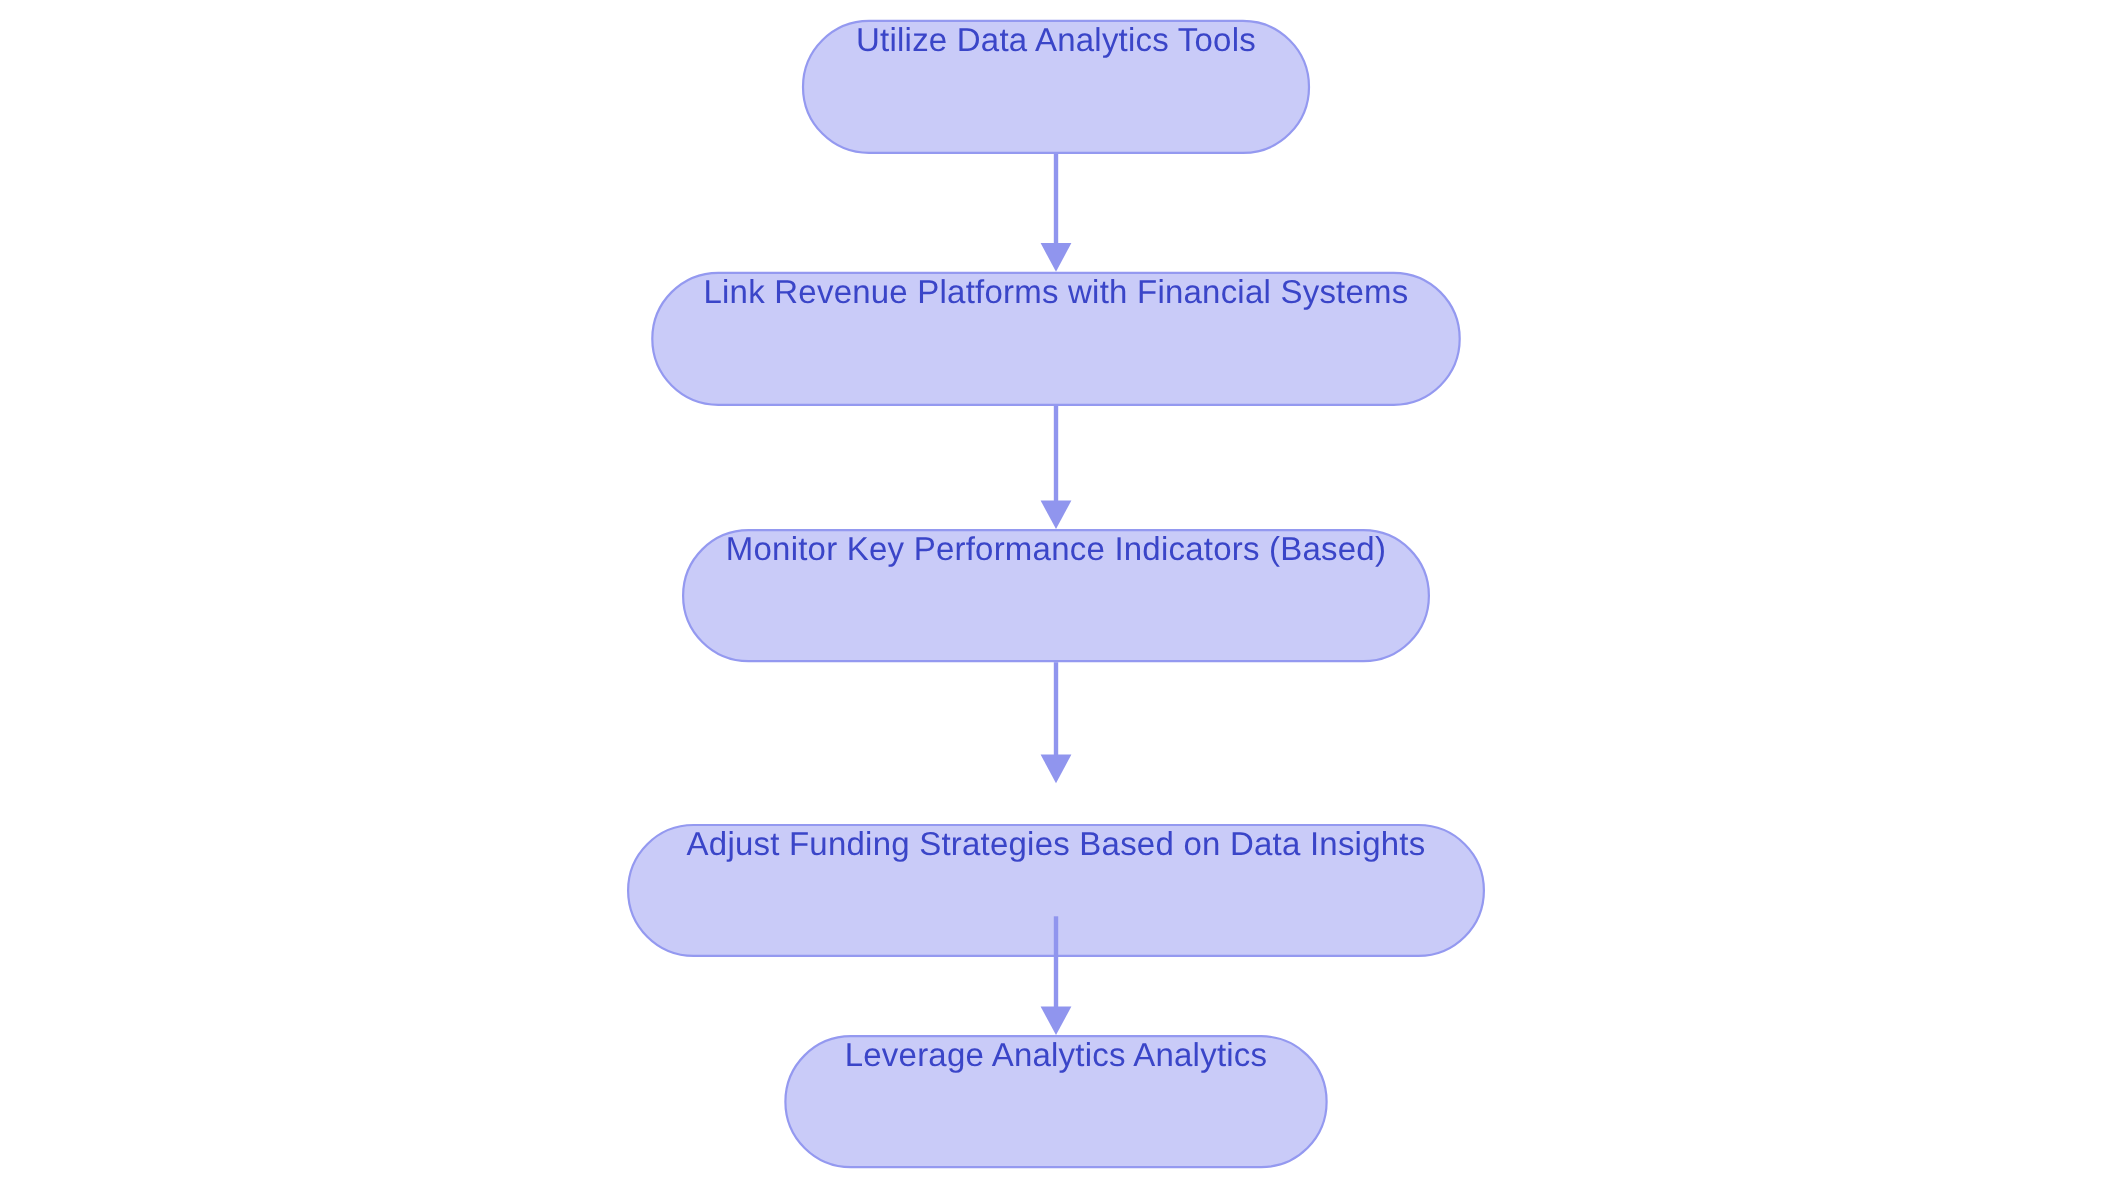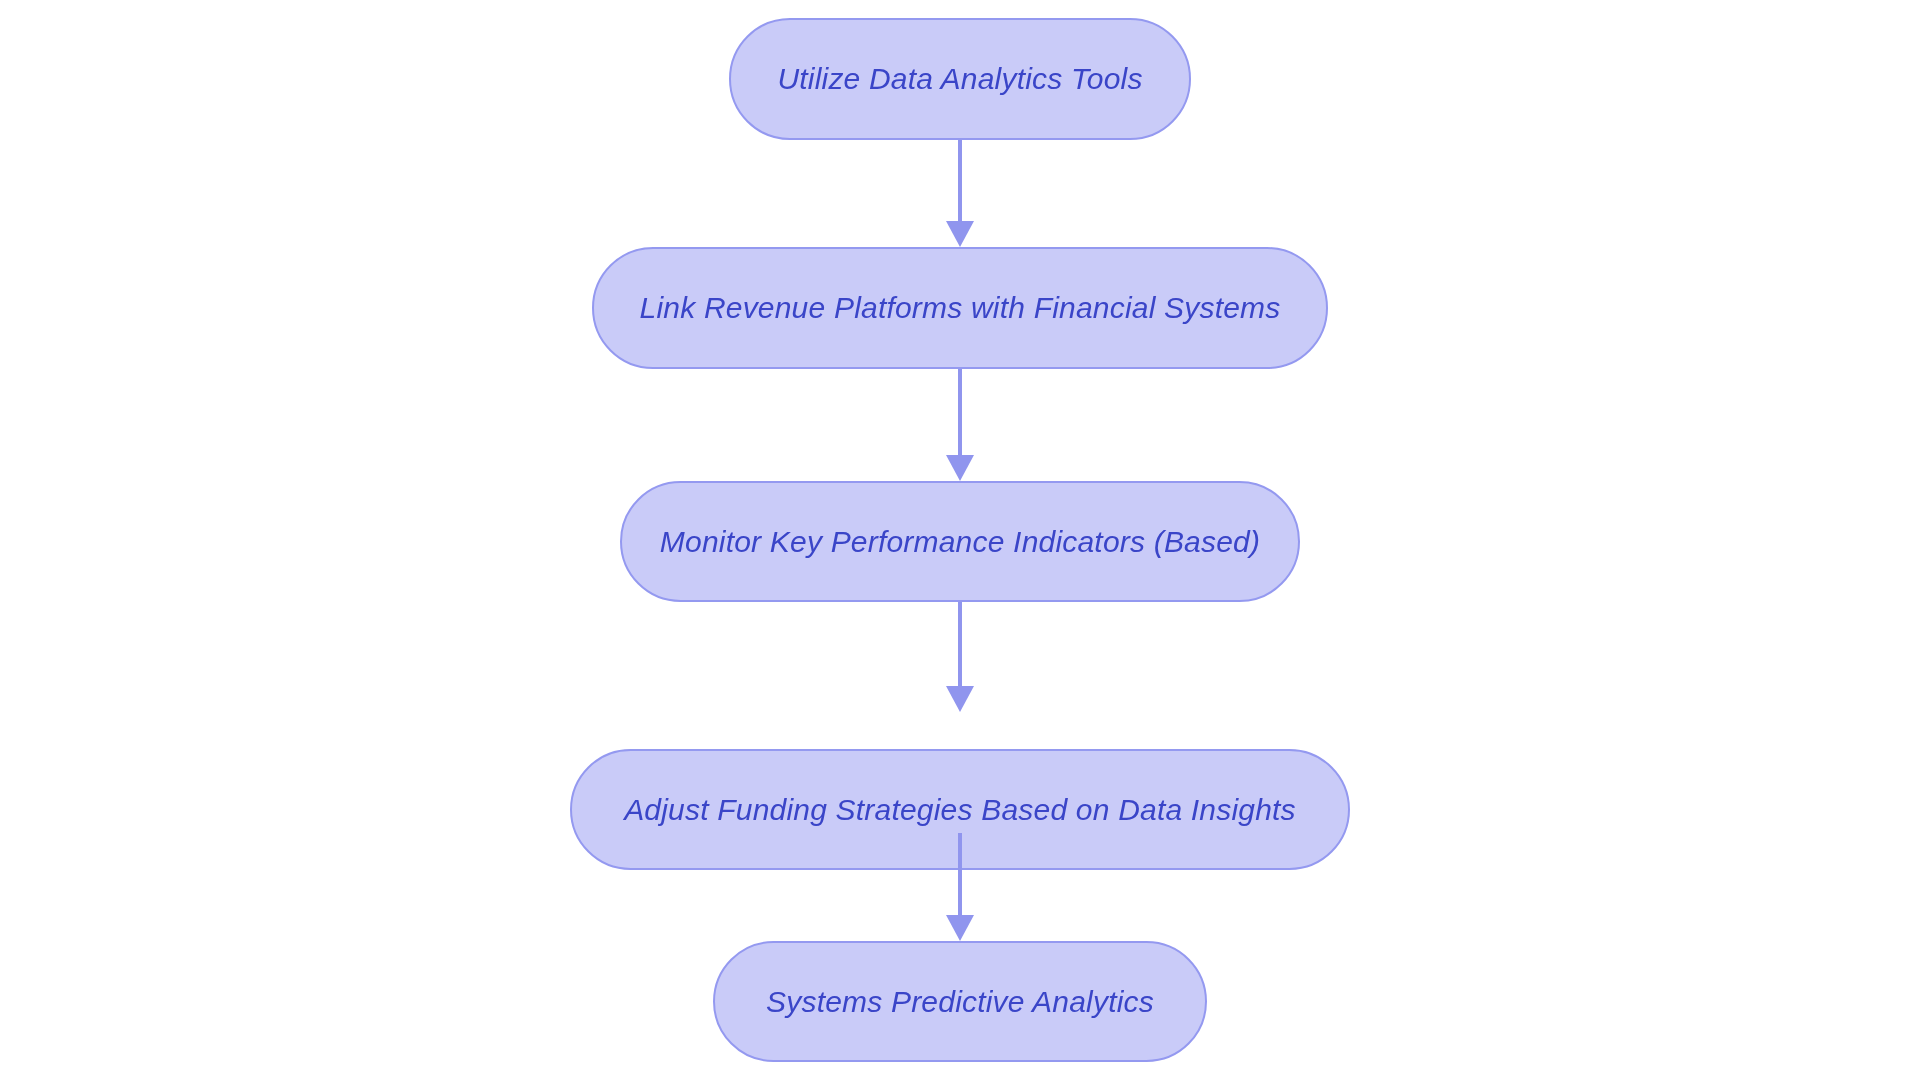--- a/index.html
+++ b/index.html
@@ -15,27 +15,26 @@
     overflow: hidden;
     font-family: "Liberation Sans", "DejaVu Sans", sans-serif;
   }
   .node {
     position: absolute;
     box-sizing: border-box;
     background: #c9cbf8;
     border: 2px solid #9499f0;
     border-radius: 61px;
     display: flex;
-    align-items: center;
+    align-items: flex-start;
     justify-content: center;
     white-space: nowrap;
     color: #3a45c8;
     font-size: 30px;
     letter-spacing: 0.2px;
-    font-style: italic;
   }
   .n1 { left: 729px; top: 18px;  width: 462px; height: 122px; }
   .n2 { left: 592px; top: 247px; width: 736px; height: 122px; }
   .n3 { left: 620px; top: 481px; width: 680px; height: 121px; }
   .n4 { left: 570px; top: 749px; width: 780px; height: 121px; }
   .n5 { left: 713px; top: 941px; width: 494px; height: 121px; }
 
   .arrow-line {
     position: absolute;
     left: 958px;
@@ -95,16 +94,16 @@
   <div class="node n4">
     <span>Adjust Funding Strategies Based on Data Insights</span>
   </div>
 
   <div class="arrow a4">
     <div class="arrow-line"></div>
     <div class="arrow-head"></div>
   </div>
 
   <div class="node n5">
-    <span>Systems Predictive Analytics</span>
+    <span>Leverage Analytics Analytics</span>
   </div>
 
 </div>
 
 </body></html>

